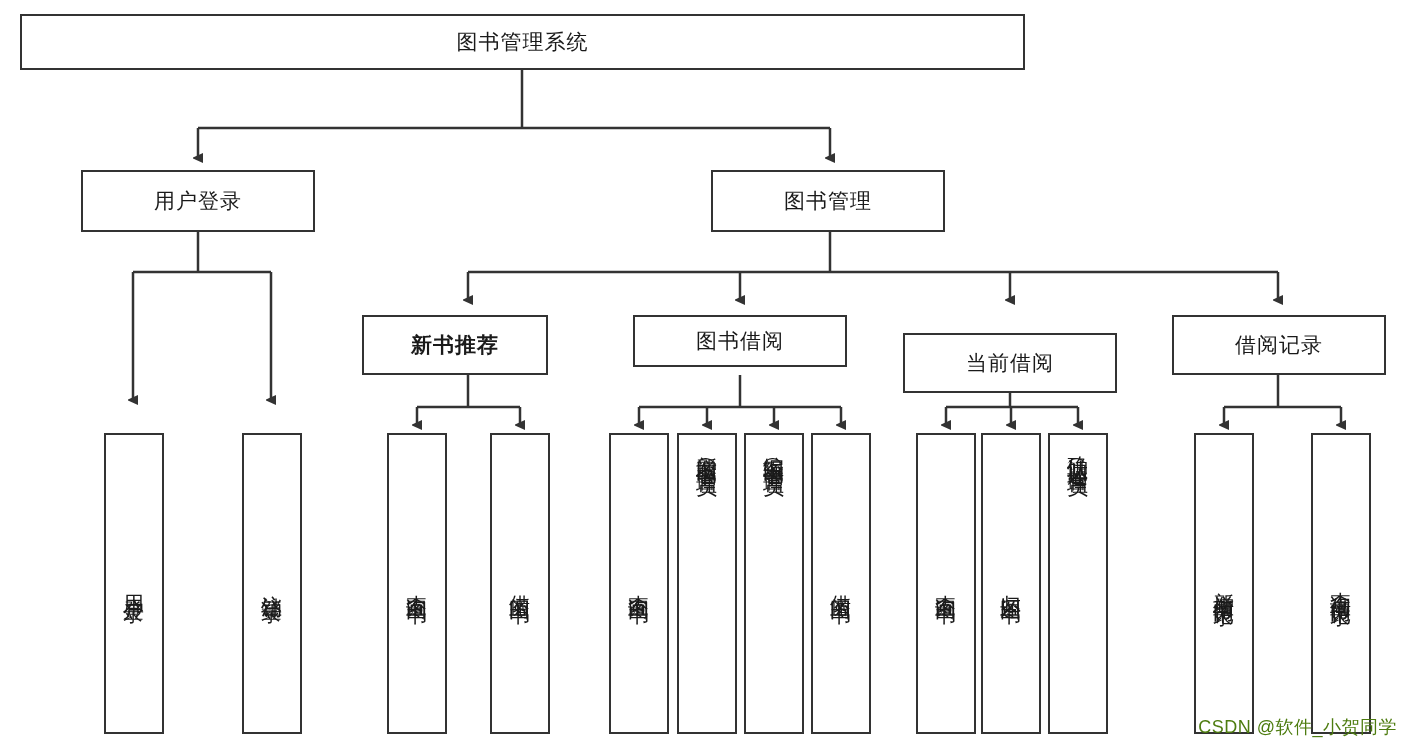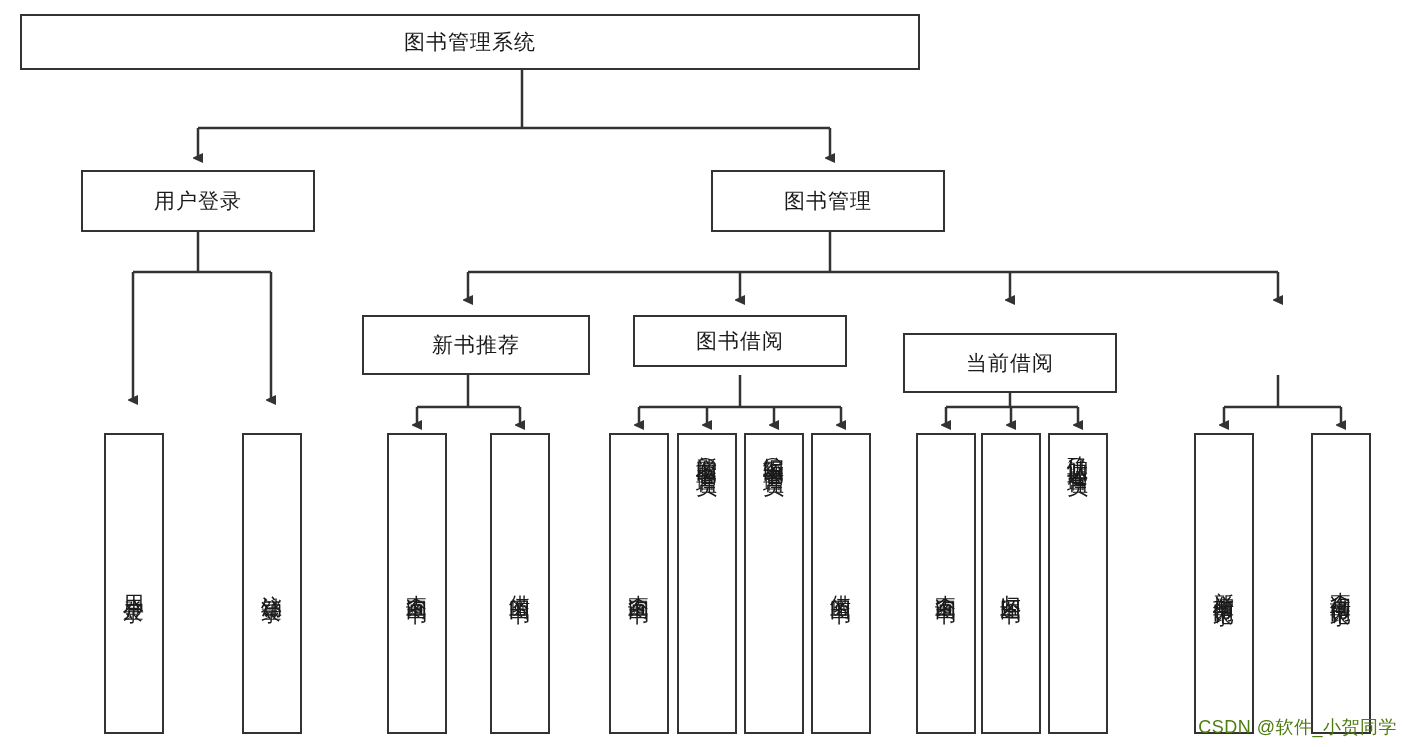--- a/index.html
+++ b/index.html
@@ -117,39 +117,42 @@
       <path d="M1011,407 L1011,425" marker-end="url(#arrow)"></path>
       <path d="M1078,407 L1078,425" marker-end="url(#arrow)"></path>
 
       <path d="M1278,375 L1278,407"></path>
       <path d="M1224,407 L1341,407"></path>
       <path d="M1224,407 L1224,425" marker-end="url(#arrow)"></path>
       <path d="M1341,407 L1341,425" marker-end="url(#arrow)"></path>
     </g>
   </svg>
 
-  <div class="node h" style="left:20px; top:14px; width:900px; height:56px;">
+  <div class="node h" style="left:20px; top:14px; width:1005px; height:56px;">
     <span>图书管理系统</span>
   </div>
 
   <div class="node h" style="left:81px; top:170px; width:234px; height:62px;">
     <span>用户登录</span>
   </div>
   <div class="node h" style="left:711px; top:170px; width:234px; height:62px;justify-content:center;">
     <span>图书管理</span>
   </div>
 
-  <div class="node h" style="left:362px; top:315px; width:228px; height:60px;">
+  <div class="node h" style="left:362px; top:315px; width:186px; height:60px;font-weight:bold;">
     <span>新书推荐</span>
   </div>
   <div class="node h" style="left:633px; top:315px; width:214px; height:52px;">
     <span>图书借阅</span>
   </div>
   <div class="node h" style="left:903px; top:333px; width:214px; height:60px;">
     <span>当前借阅</span>
+  </div>
+  <div class="node h" style="left:1172px; top:315px; width:214px; height:60px;">
+    <span>借阅记录</span>
   </div>
 
   <div class="node v centered" style="left:104px; top:433px; width:60px; height:301px;">
     <span class="vtext">用户登录</span>
   </div>
   <div class="node v centered" style="left:242px; top:433px; width:60px; height:301px;">
     <span class="vtext">注销登录</span>
   </div>
 
   <div class="node v centered" style="left:387px; top:433px; width:60px; height:301px;">

